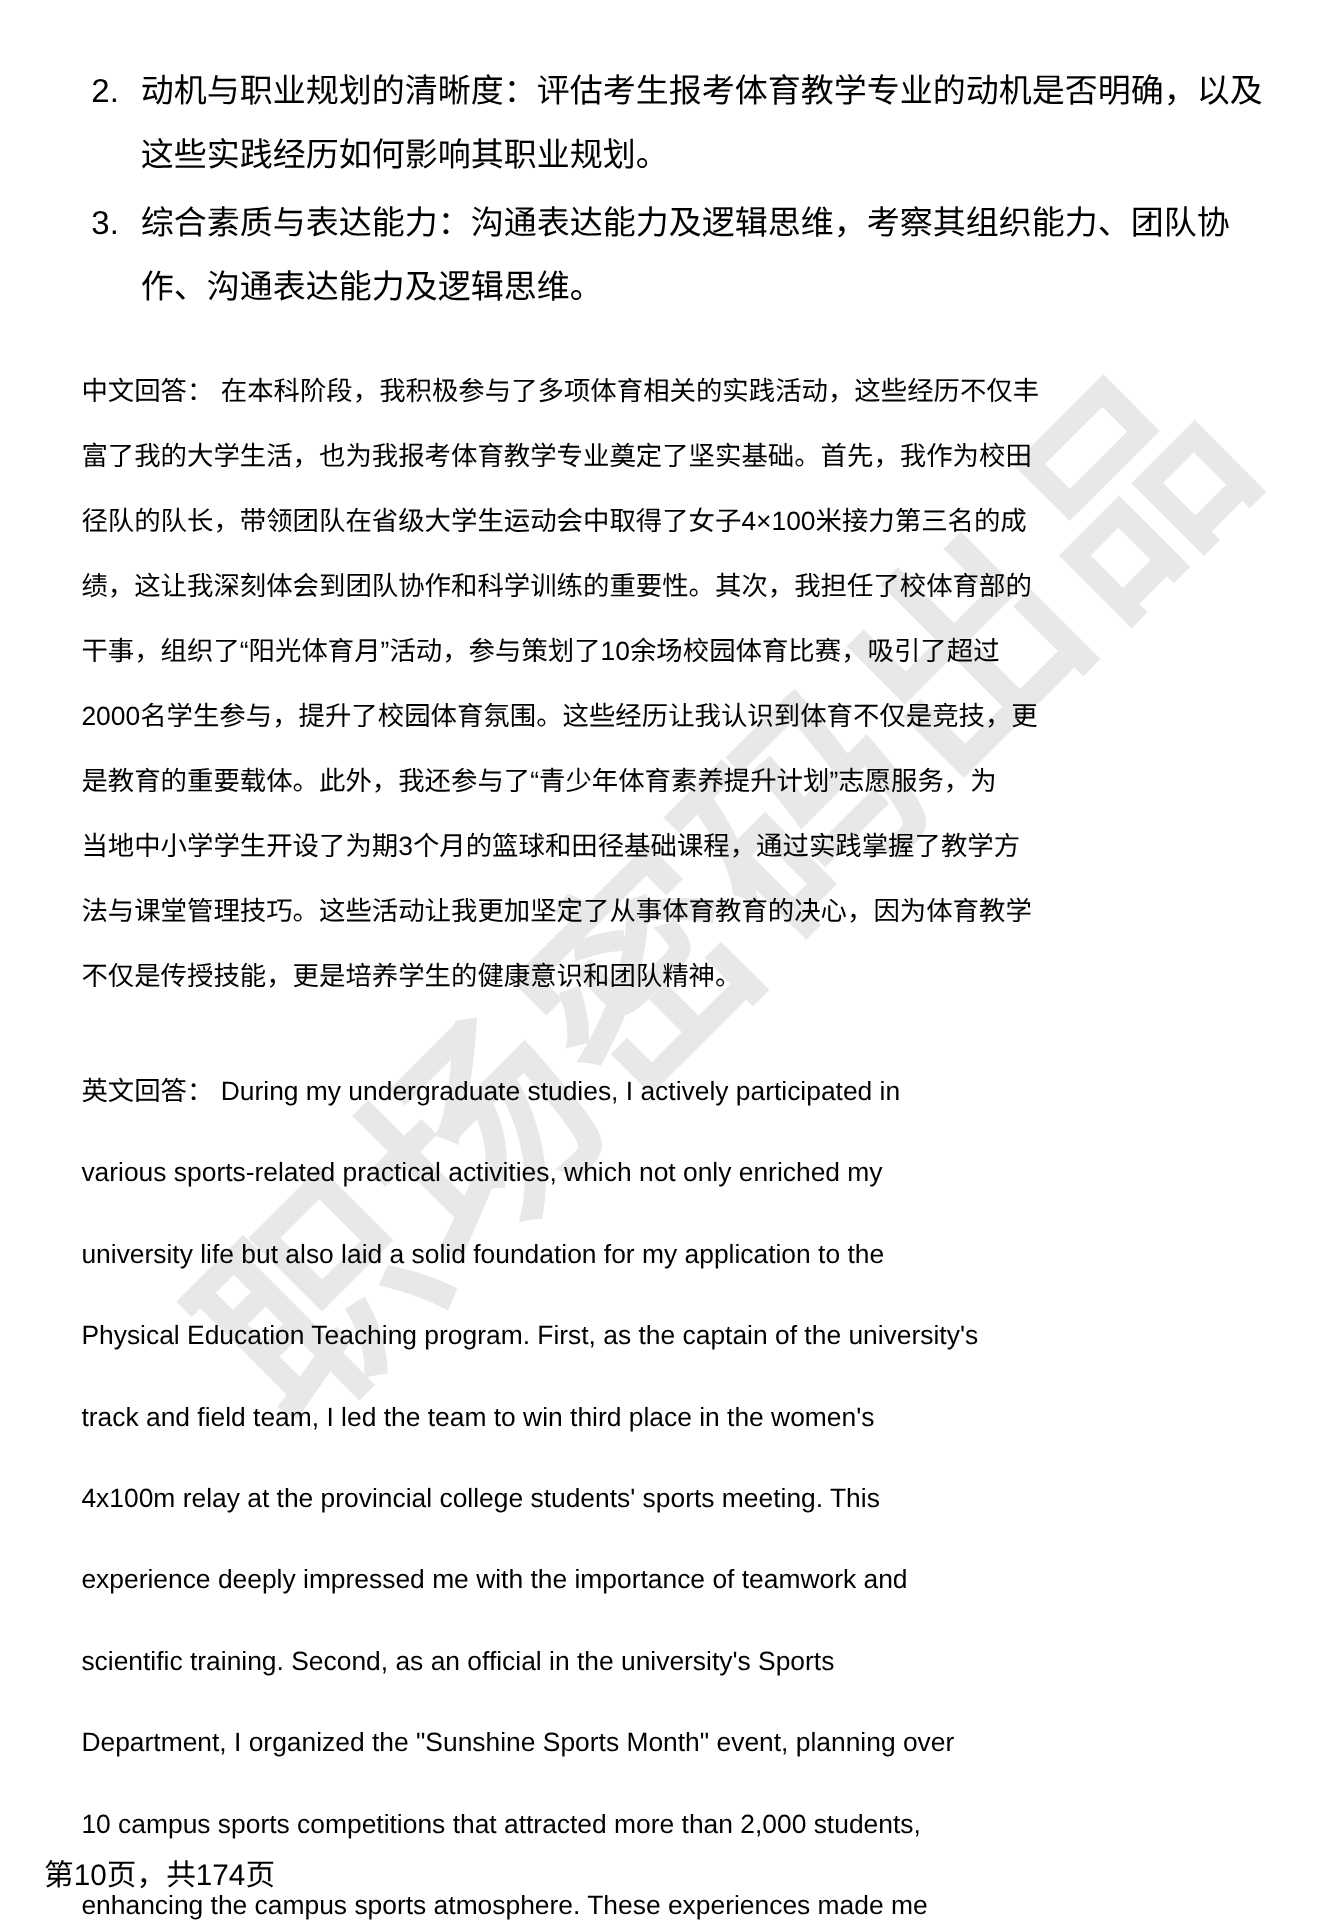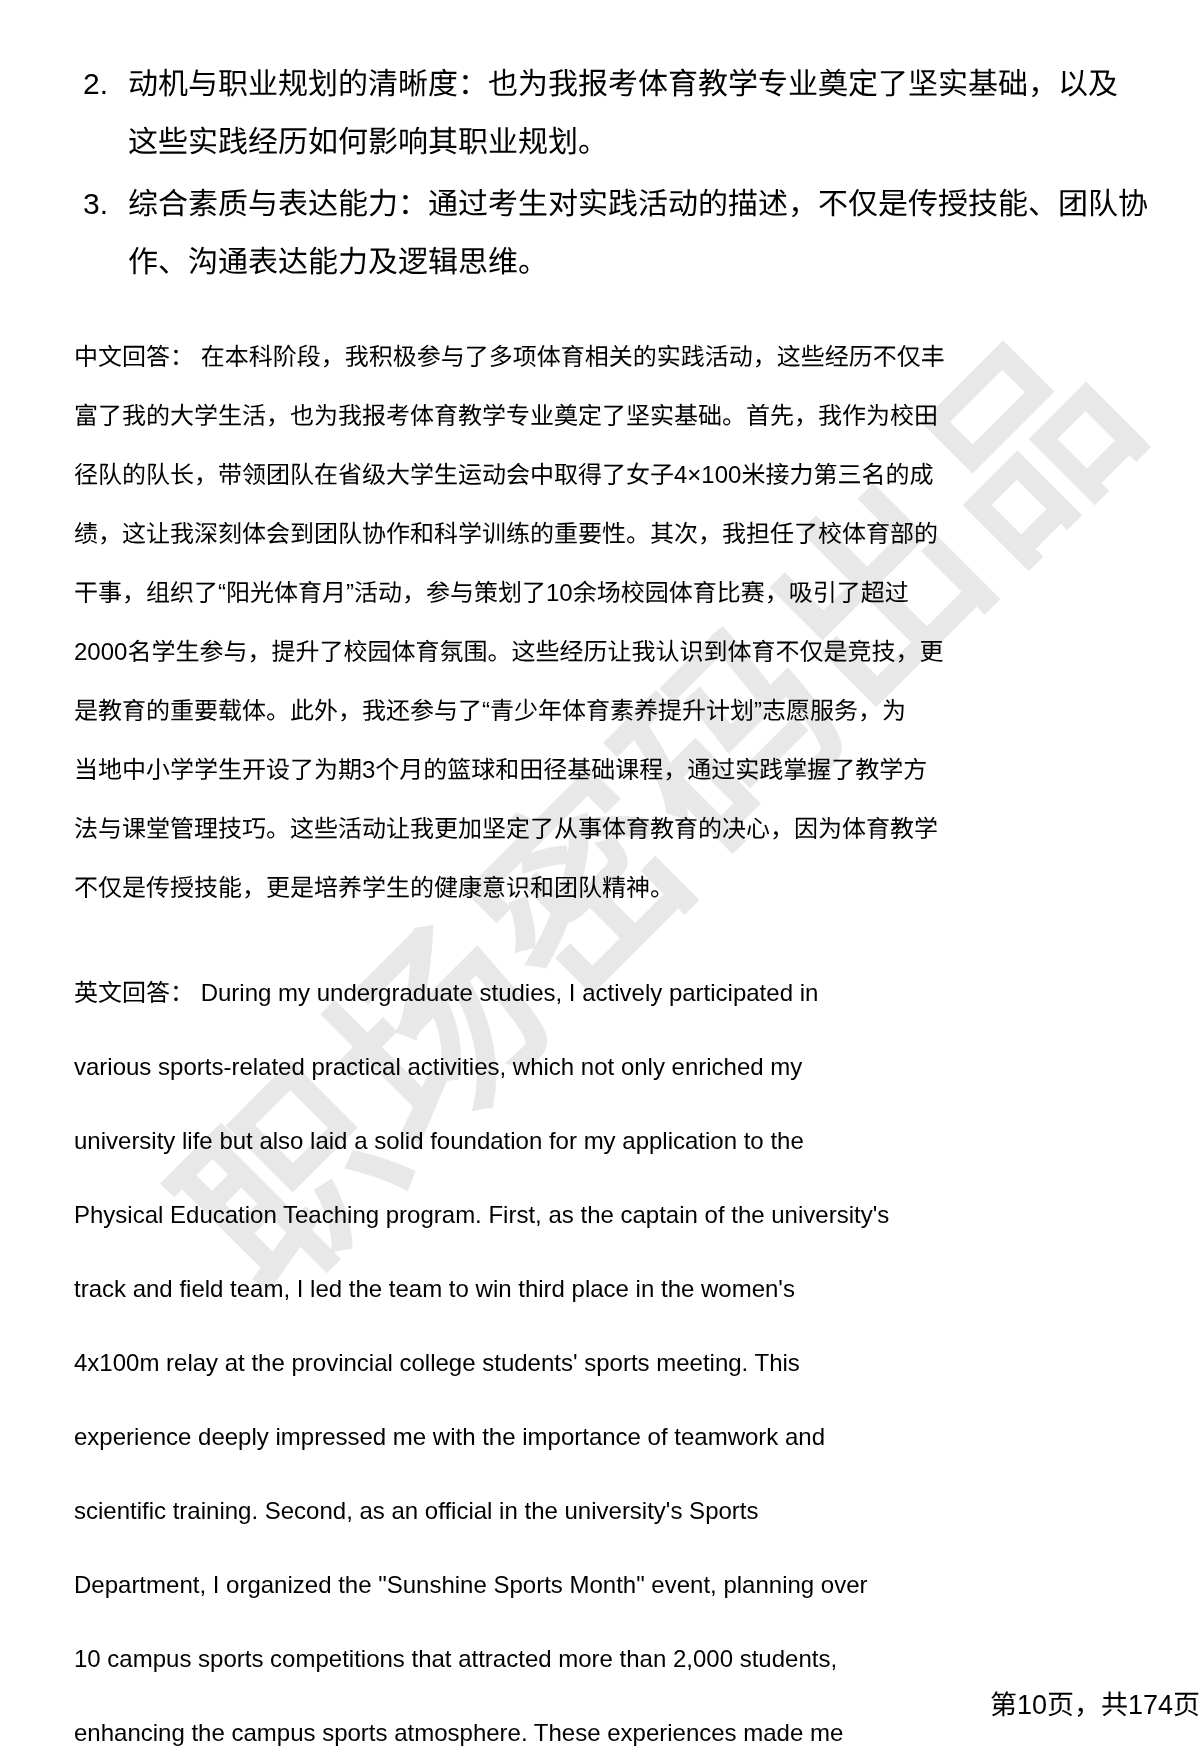--- a/index.html
+++ b/index.html
@@ -67,46 +67,46 @@
     margin-top: 39px;
     font-size: 24px;
     line-height: 74px;
   }
   .footer {
     position: absolute;
     left: 0;
     right: 0;
     top: 1690px;
     padding-left: 40px;
-    text-align: right;
+    text-align: left;
     font-size: 27px;
     line-height: 30px;
     z-index: 1;
     white-space: pre;
   }
 </style>
 </head>
 <body>
 
 <div class="page">
 
   <div class="watermark">职场密码出品</div>
 
   <div class="content">
 
 
     <div class="list-item">
       <div class="num">2.</div>
-      <div class="itext">动机与职业规划的清晰度：也为我报考体育教学专业奠定了坚实基础，以及
+      <div class="itext">动机与职业规划的清晰度：评估考生报考体育教学专业的动机是否明确，以及
 这些实践经历如何影响其职业规划。</div>
     </div>
 
     <div class="list-item">
       <div class="num">3.</div>
-      <div class="itext">综合素质与表达能力：通过考生对实践活动的描述，不仅是传授技能、团队协
+      <div class="itext">综合素质与表达能力：沟通表达能力及逻辑思维，考察其组织能力、团队协
 作、沟通表达能力及逻辑思维。</div>
     </div>
 
     <div class="para cn">中文回答： 在本科阶段，我积极参与了多项体育相关的实践活动，这些经历不仅丰
 富了我的大学生活，也为我报考体育教学专业奠定了坚实基础。首先，我作为校田
 径队的队长，带领团队在省级大学生运动会中取得了女子4×100米接力第三名的成
 绩，这让我深刻体会到团队协作和科学训练的重要性。其次，我担任了校体育部的
 干事，组织了“阳光体育月”活动，参与策划了10余场校园体育比赛，吸引了超过
 2000名学生参与，提升了校园体育氛围。这些经历让我认识到体育不仅是竞技，更
 是教育的重要载体。此外，我还参与了“青少年体育素养提升计划”志愿服务，为

